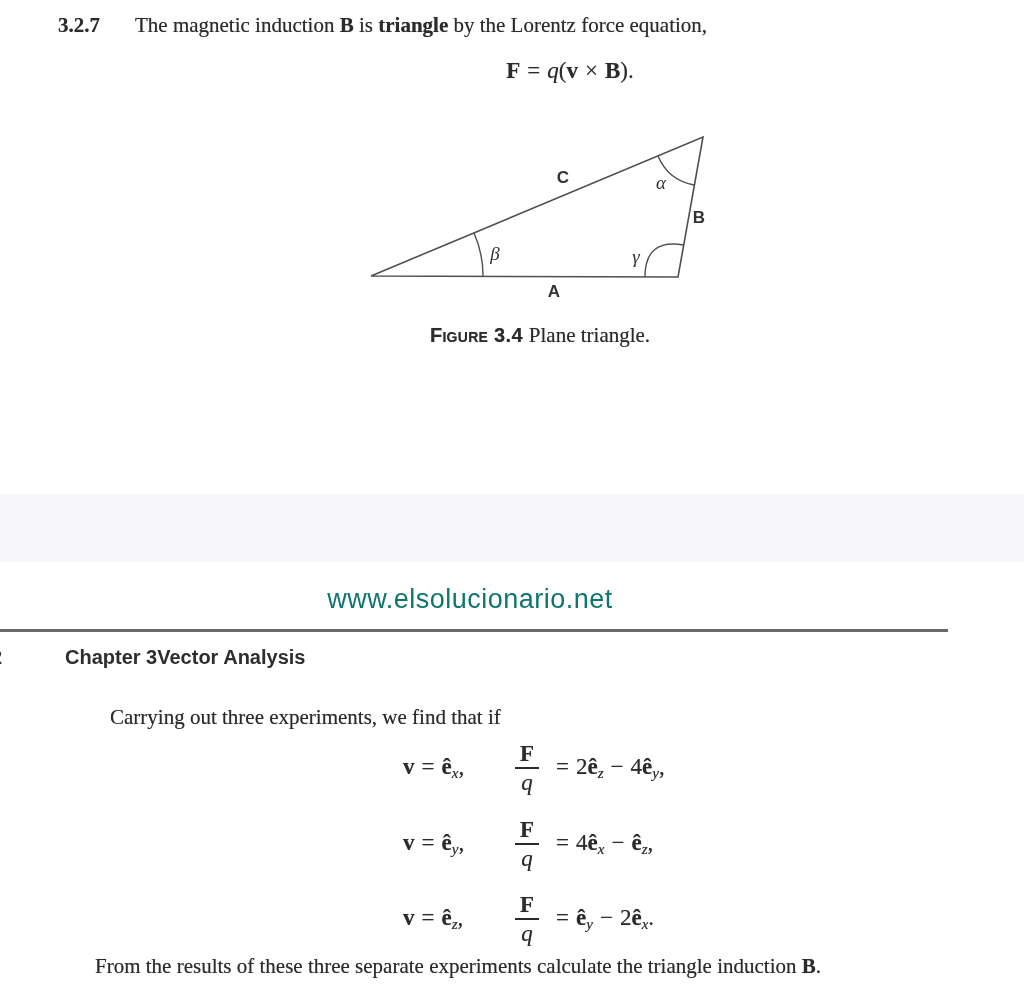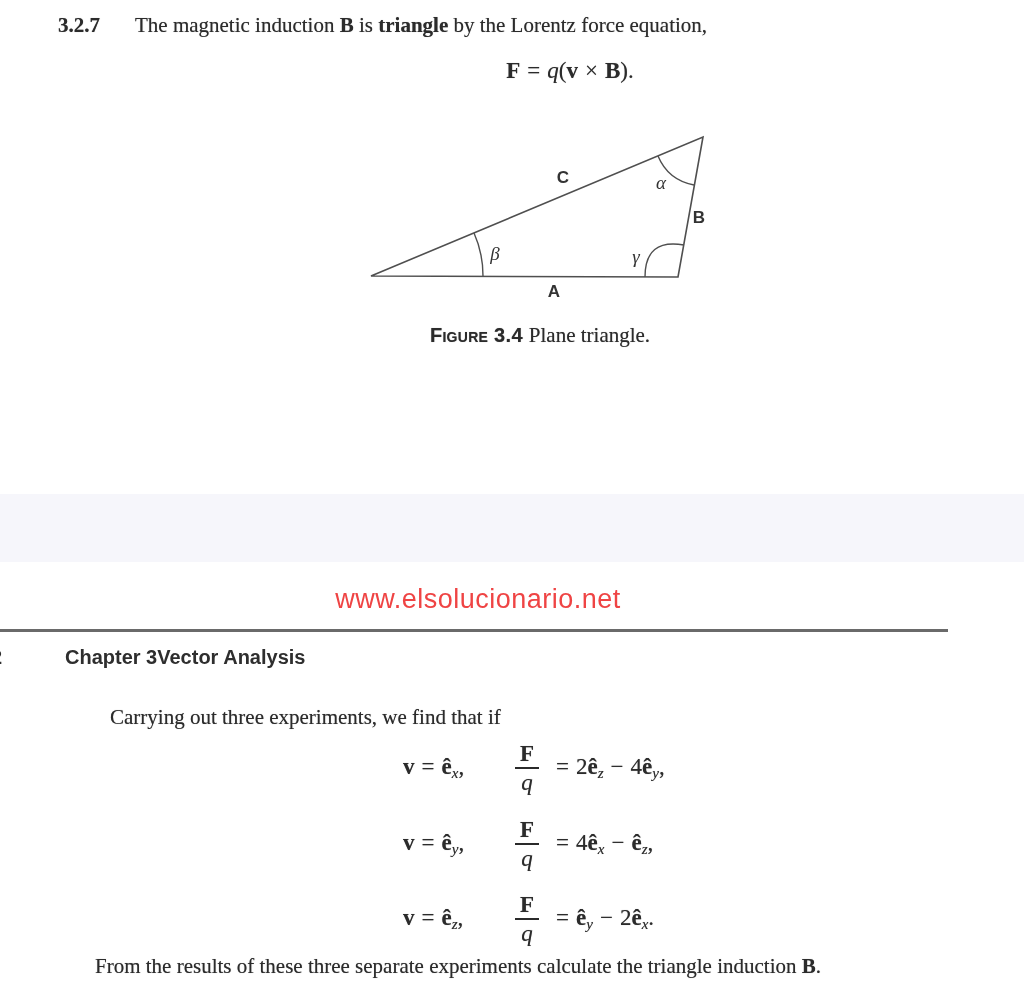--- a/index.html
+++ b/index.html
@@ -100,21 +100,21 @@
   <text class="angle-label" x="286" y="143" text-anchor="middle">γ</text>
 </svg>
 
 <div class="abs figure-caption soft">
   <span class="cap-label">Figure 3.4</span>
   <span class="cap-text">Plane triangle.</span>
 </div>
 
 <div class="abs band" style="background: rgb(246, 246, 251);"></div>
 
-<div class="abs watermark" style="color: #ef4444; padding-left: 8px;">www.elsolucionario.net</div>
+<div class="abs watermark" style="color: #0f766e;">www.elsolucionario.net</div>
 
 <div class="abs rule" style="background: rgb(106, 106, 106);"></div>
 
 <div class="abs running-header">
   <span class="page-num">2</span>
   <span class="chapter">
     <span>Chapter 3</span>
     <span>Vector Analysis</span>
   </span>
 </div>

